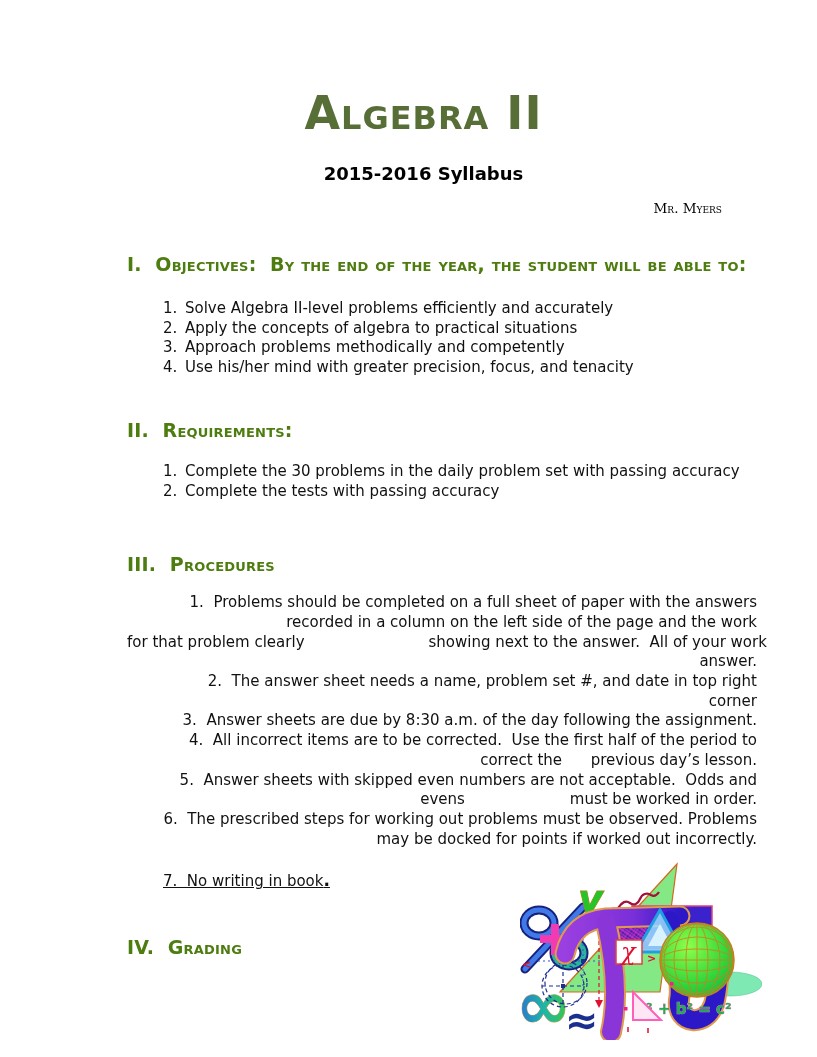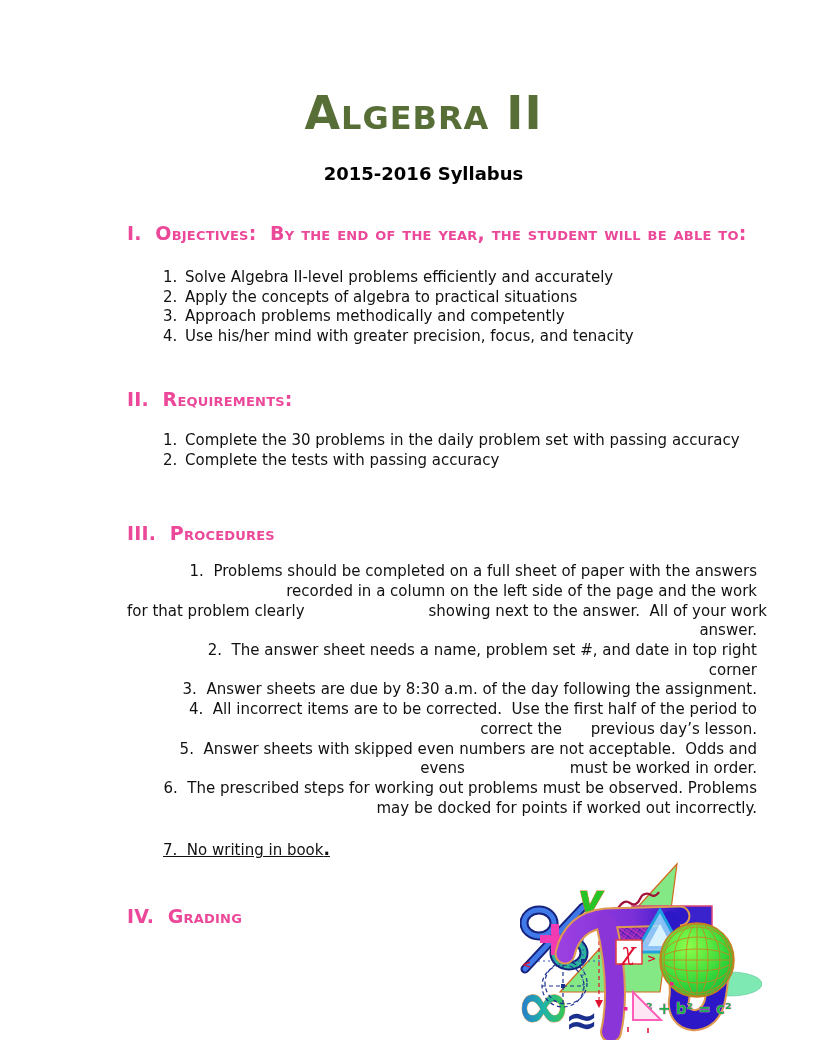--- a/index.html
+++ b/index.html
@@ -15,21 +15,21 @@
   }
   .subtitle{
     margin-top:25px;text-align:center;font-weight:bold;font-size:18px;line-height:22px;color:#000;
   }
   .byline{
     margin-top:15px;text-align:right;padding-right:95px;
     font-family:"DejaVu Serif",serif;font-variant:small-caps;font-size:13.5px;line-height:16px;color:#000;
   }
   .content{margin-left:97px;margin-right:60px;}
   .sec-h{
-    font-weight:bold;font-variant:small-caps;font-size:19px;line-height:23px;color:#ec4899;
+    font-weight:bold;font-variant:small-caps;font-size:19px;line-height:23px;color:#4d7c0f;
     letter-spacing:.2px;
   }
   .h1{margin-top:37px;}
   .h2{margin-top:41px;}
   .h3{margin-top:52px;}
   .h4{margin-top:45px;}
   .olist{margin-top:23px;font-size:15px;line-height:19.7px;}
   .olist2{margin-top:20px;font-size:15px;line-height:19.7px;}
   .oli{display:flex;}
   .oli .num{flex:0 0 22px;margin-left:36px;}
@@ -42,20 +42,21 @@
   .item7 .bigdot{font-weight:bold;font-size:17px;}
   .clipart{position:absolute;left:520px;top:862px;width:242px;height:178px;z-index:2;}
 </style>
 </head>
 <body>
 
 <div class="page">
 
   <div class="title t">Algebra II</div>
   <div class="subtitle t">2015-2016 Syllabus</div>
+  <div class="byline t">Mr. Myers</div>
 
   <div class="content">
 
     <div class="sec-h h1 t">I.  Objectives:  By the end of the year, the student will be able to:</div>
     <div class="olist">
       <div class="oli">
         <span class="num t">1.</span>
         <span class="t">Solve Algebra II-level problems efficiently and accurately</span>
       </div>
       <div class="oli">

